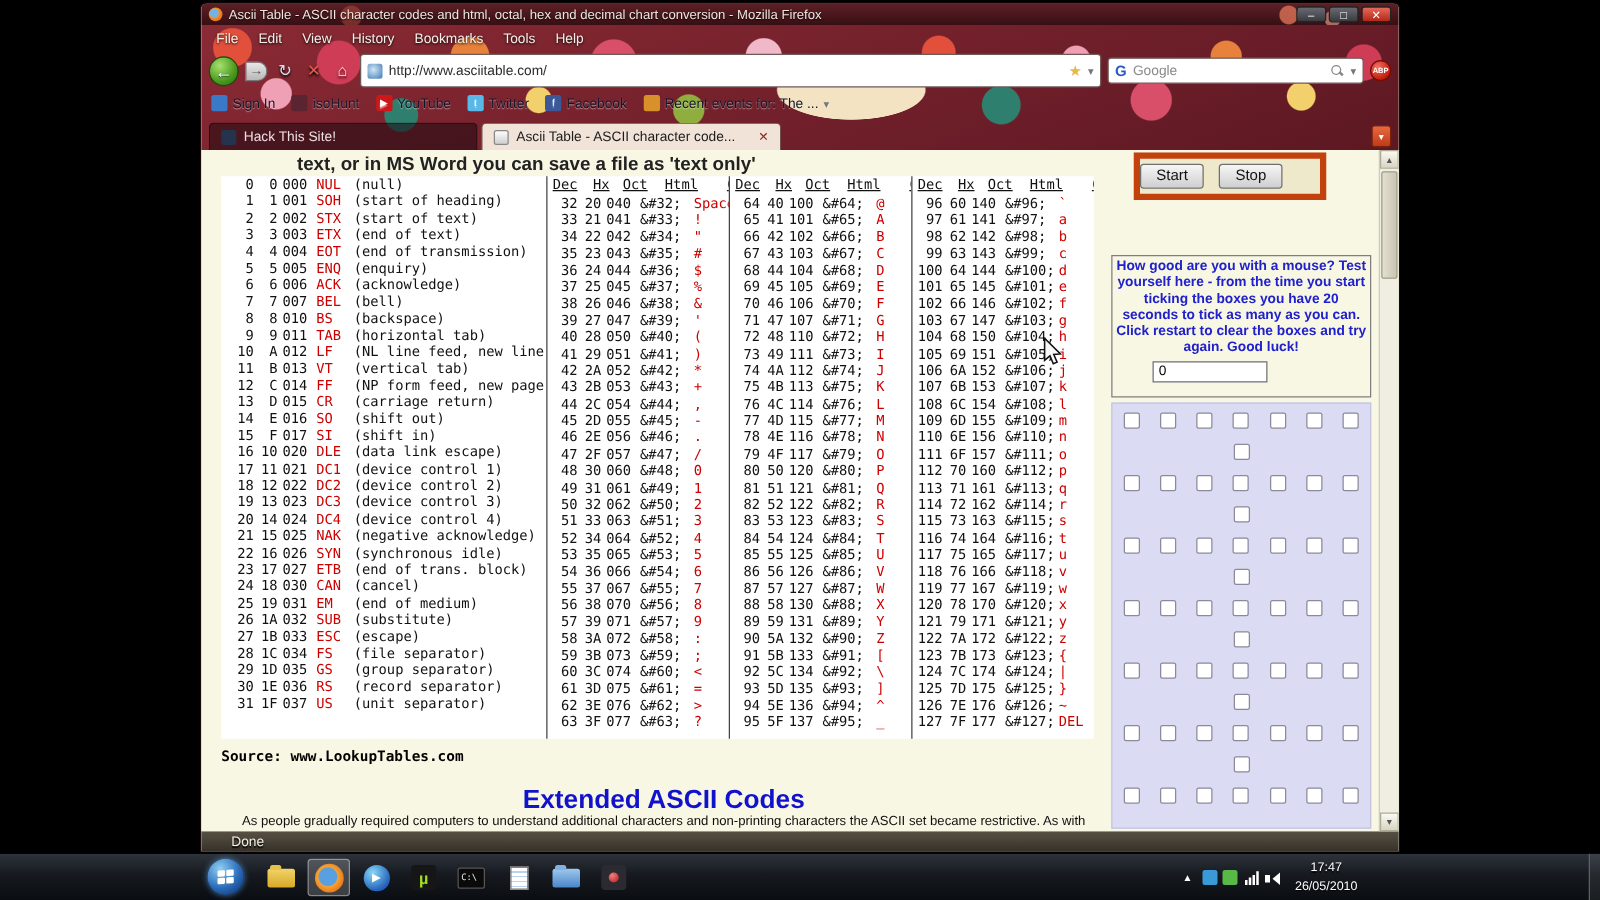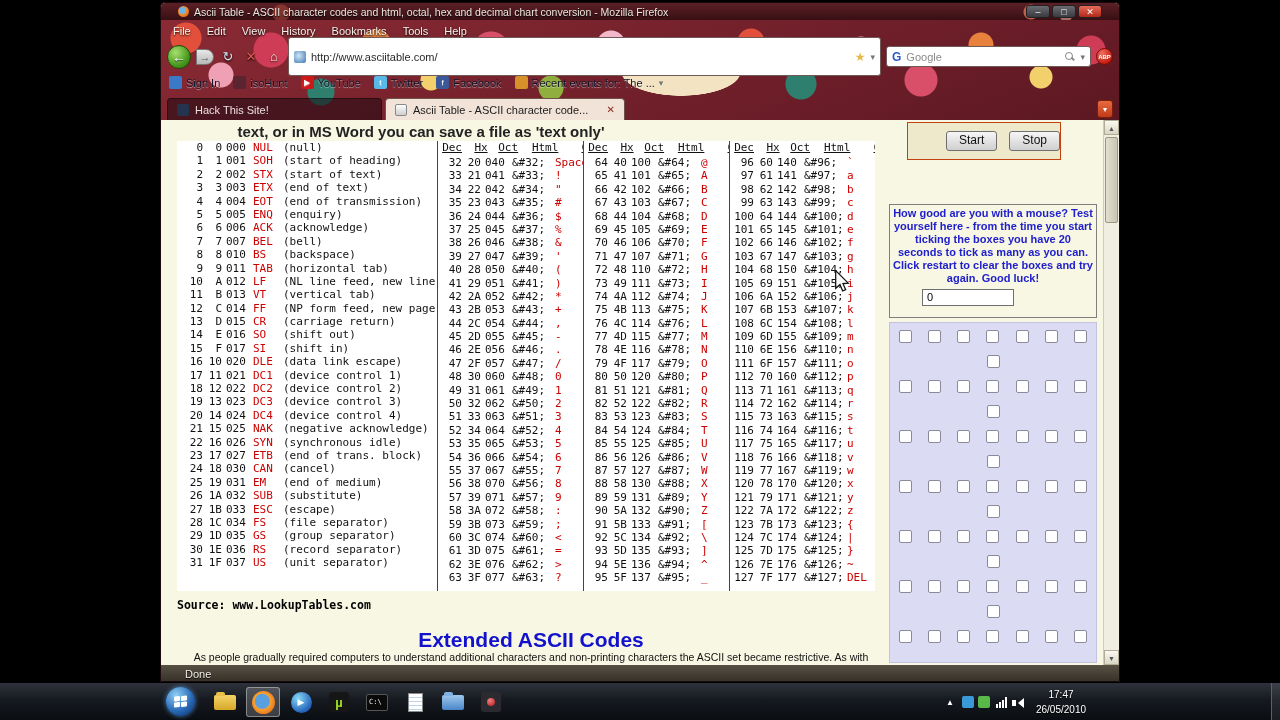--- a/index.html
+++ b/index.html
@@ -6,21 +6,21 @@
   html,body{width:1280px;height:720px;overflow:hidden;background:#000;font-family:"Liberation Sans",sans-serif}
   .desktop{position:relative;width:1280px;height:720px;background:#000}
 
   
   .window{position:absolute;left:160px;top:2px;width:960px;height:680px;border:1px solid #1a090c;border-radius:5px 5px 0 0;overflow:hidden;background:#f8f7e4}
   .titlebar{height:17px;background:
       radial-gradient(circle at 870px 9px, rgba(230,120,90,.75) 0 7px, transparent 8px),
       radial-gradient(circle at 905px 12px, rgba(240,170,150,.6) 0 6px, transparent 7px),
       radial-gradient(circle at 120px 10px, rgba(210,90,70,.4) 0 8px, transparent 9px),
       linear-gradient(#5c2026,#380f14);
-      color:#f0e6df;font-size:10.5px;display:flex;align-items:center;padding:0 17px;gap:5px}
+      color:#f0e6df;font-size:10.5px;display:flex;align-items:center;padding:0 6px;gap:5px}
   .titlebar .fav{width:11px;height:11px;border-radius:50%;background:radial-gradient(circle at 40% 40%,#6fb4e8 0 3px,#f09030 4px,#d85a10 90%);flex:0 0 auto}
   .titlebar .ttext{flex:1;white-space:nowrap;overflow:hidden;text-shadow:0 1px 1px #000}
   .win-controls{display:flex;gap:2px}
   .wbtn{width:24px;height:13px;font-size:9px;line-height:12px;text-align:center;color:#fff;background:linear-gradient(#6a6a72,#3a3a40);border:1px solid #222;border-radius:3px}
   .wbtn.close{background:linear-gradient(#e86a5a,#b02818)}
 
   .chrome{position:relative;height:100px;background:
       radial-gradient(circle at 25px 18px,#e2503c 0 15px,transparent 16px),
       radial-gradient(circle at 60px 55px,#f0a0b4 0 12px,transparent 13px),
       radial-gradient(circle at 110px 30px,#cf3c55 0 17px,transparent 18px),
@@ -40,21 +40,21 @@
       radial-gradient(circle at 930px 30px,#cf3c55 0 14px,transparent 15px),
       linear-gradient(160deg,#8a2a34,#6f1f2a 60%,#5c1822)}
   .menubar{height:22px;display:flex;align-items:center;padding:0 4px}
   .menu-item{color:#f7efe8;font-size:11px;padding:2px 8px;text-shadow:0 1px 2px #000}
 
   .navbar{height:29px;display:flex;align-items:center;padding:0 6px;gap:5px}
   .back-btn{width:24px;height:24px;border-radius:50%;background:radial-gradient(circle at 35% 30%,#a8e070,#4a9a1e 60%,#2a6a0e);border:1px solid #1e4a0a;color:#fff;font-size:14px;line-height:22px;text-align:center;text-shadow:0 1px 1px #123}
   .fwd-btn{width:18px;height:16px;border-radius:0 8px 8px 0;background:linear-gradient(#e8e8e8,#b8b8b8);border:1px solid #777;color:#555;font-size:11px;line-height:14px;text-align:center}
   .nav-glyph{font-size:13px;width:18px;text-align:center;text-shadow:0 1px 2px #000}
   .reload{color:#cfe2f0}.stopg{color:#e05a4a}.homeg{color:#f2e8d6}
-  .url-field{flex:1;height:39px;background:#fff;border:1px solid #6f5a58;border-radius:3px;display:flex;align-items:center;padding:0 5px;gap:5px;font-size:11px;color:#2a2a2a}
+  .url-field{flex:1;height:27px;background:#fff;border:1px solid #6f5a58;border-radius:3px;display:flex;align-items:center;padding:0 5px;gap:5px;font-size:11px;color:#2a2a2a}
   .url-field .site-fav{width:12px;height:12px;border-radius:2px;background:radial-gradient(circle at 40% 40%,#cfe6f5,#5a8ec0 80%);flex:0 0 auto}
   .url-text{flex:1;white-space:nowrap;overflow:hidden}
   .star{color:#e8b84a;font-size:12px}
   .ddw{color:#777;font-size:9px}
   .search-field{width:205px;height:21px;background:#fff;border:1px solid #6f5a58;border-radius:3px;display:flex;align-items:center;padding:0 5px;gap:5px;font-size:11px}
   .g-logo{color:#2a5ac8;font-weight:bold;font-size:12px}
   .search-text{flex:1;color:#8a8a8a}
   .mag{width:10px;height:10px;position:relative;flex:0 0 auto}
   .mag::before{content:'';position:absolute;left:0;top:0;width:6px;height:6px;border:1.5px solid #888;border-radius:50%}
   .mag::after{content:'';position:absolute;left:6px;top:6px;width:4px;height:1.5px;background:#888;transform:rotate(45deg)}
@@ -89,21 +89,21 @@
   .a-dec{display:inline-block;width:20px;text-align:right;margin-right:4px}
   .a-hx{display:inline-block;width:15px;text-align:right;margin-right:4px}
   .a-oct{display:inline-block;width:23px;margin-right:4px}
   .a-name{display:inline-block;width:30px;color:#c00}
   .a-html{display:inline-block;width:40px;margin-right:3px}
   .a-chr{color:#c00}
   .source{position:absolute;left:16px;top:478px;width:698px;font-weight:bold;font-size:11.5px;font-family:"DejaVu Sans Mono",monospace;color:#000}
   .ext-head{position:absolute;left:0;top:508px;width:740px;text-align:center;color:#1212cc;font-size:21px;font-weight:bold}
   .ext-text{position:absolute;left:8px;top:531px;width:724px;text-align:center;font-size:10.5px;color:#101010}
 
-  .ss-box{position:absolute;left:746px;top:2px;width:154px;height:38px;border:1px solid #c2410c;background:#efe9cc;display:flex;align-items:center;justify-content:flex-end;gap:12px}
+  .ss-box{position:absolute;left:746px;top:2px;width:154px;height:38px;border:5px solid #c2410c;background:#efe9cc;display:flex;align-items:center;justify-content:flex-start;gap:12px}
   .pbtn{height:20px;padding:1px 12px;font-size:12px;background:linear-gradient(#f6f6f6,#cfcfcf);border:1px solid #6f6f6f;border-radius:3px;color:#111}
   .instr-box{position:absolute;left:728px;top:84px;width:208px;height:114px;border:1px solid #7f7f7f;background:#f8f7e4;padding:2px}
   .instr-text{font-size:11px;line-height:13px;font-weight:bold;color:#2020cc;text-align:center}
   .score-input{width:92px;height:17px;background:#fff;border:1px solid #6f6f6f;font-size:11px;line-height:15px;padding-left:4px;margin:4px 0 0 30px;color:#000}
   .cb-panel{position:absolute;left:728px;top:202px;width:208px;height:341px;background:#dbdbf4;border:1px solid #c3c3e0;padding:7px 9px 0 9px;overflow:hidden}
   .cbrow{display:flex;justify-content:space-between;height:13px;margin-bottom:12px}
   .cbrow.single{justify-content:center}
   .cb{width:13px;height:13px;background:#fff;border:1px solid #8a8a9a;border-radius:2px}
 
   .scrollbar{position:absolute;right:0;top:0;width:16px;height:545px;background:#efeee0;border-left:1px solid #cfccba}

